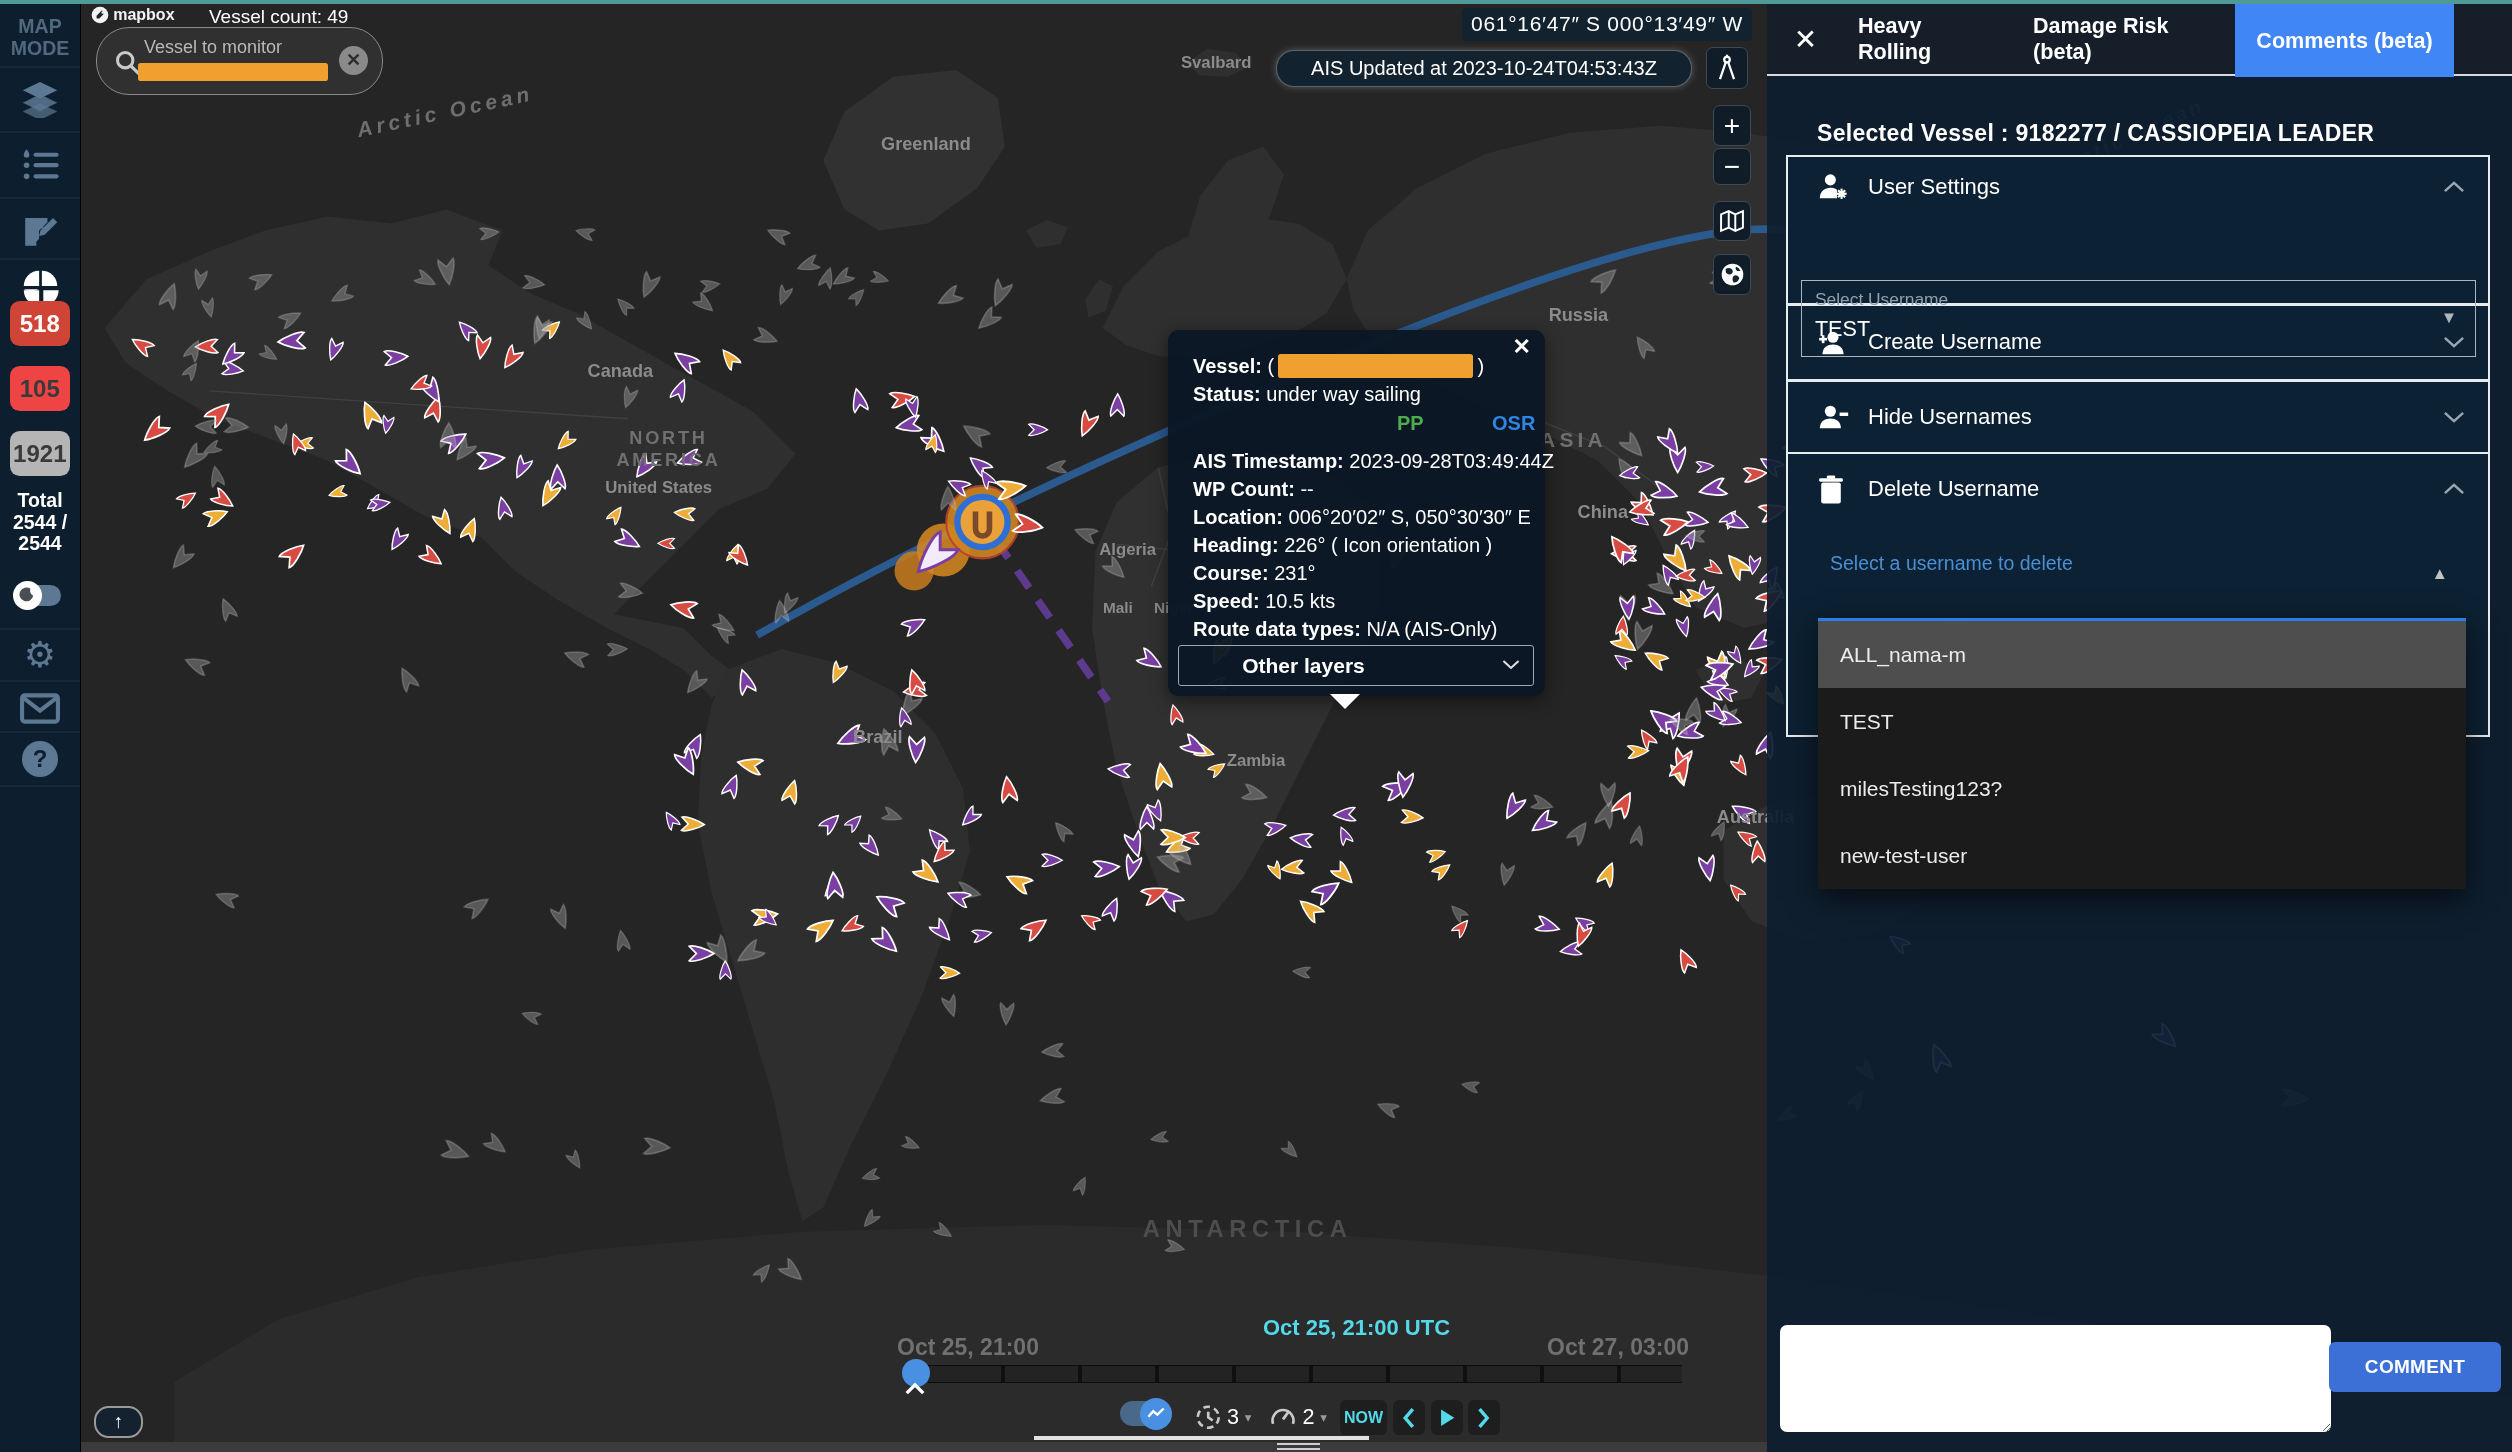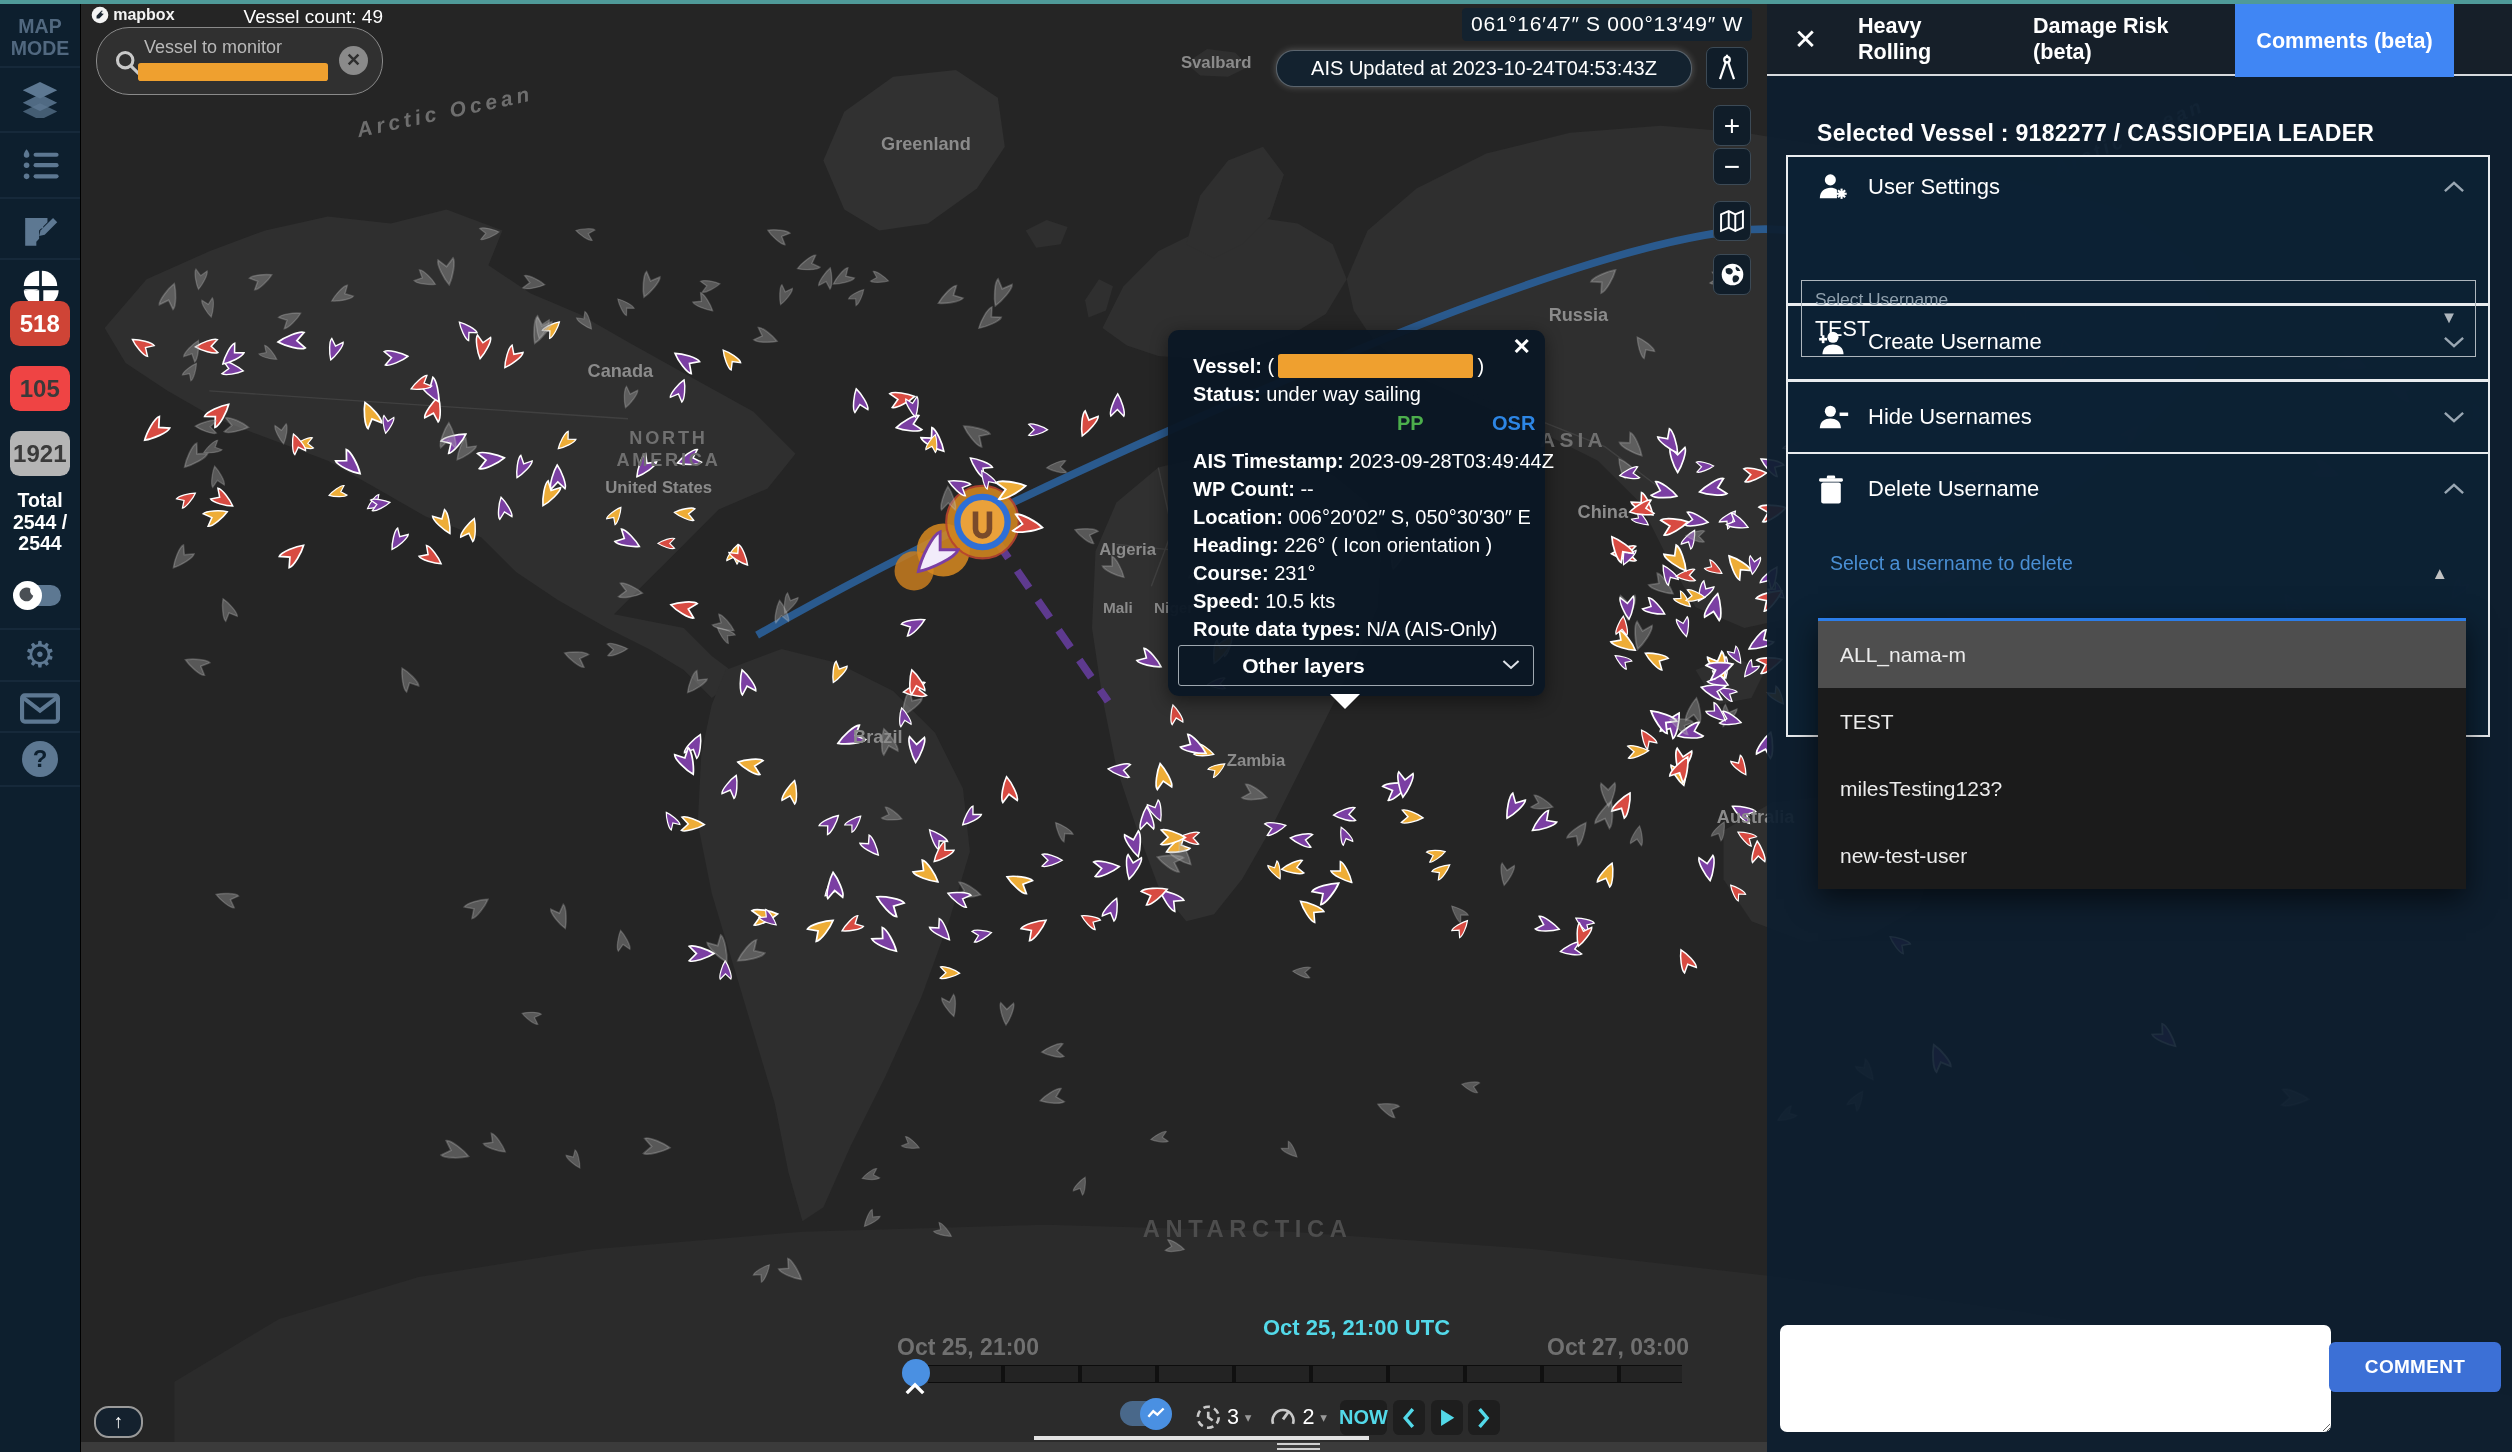--- a/index.html
+++ b/index.html
@@ -27,21 +27,21 @@
   #badge-gray{top:431px;background:#b5b5b5;color:#3a3a3a;}
   #sb-total{left:0;top:490px;width:80px;text-align:center;color:#fff;font-weight:700;
             font-size:19.5px;line-height:21.6px;}
   #sb-toggle{left:15.4px;top:585px;width:46px;height:21px;background:#5d7892;border-radius:11px;cursor:pointer;}
   #sb-toggle .knob{position:absolute;left:-2.8px;top:-4.2px;width:29px;height:29px;background:#fff;border-radius:50%;
                    display:flex;align-items:center;justify-content:center;}
 
   
   #mapbox-logo{left:91px;top:5.6px;display:flex;align-items:center;gap:4.2px;z-index:20;color:#fff;
                font-weight:700;font-size:16px;opacity:.95;}
-  #vessel-count{left:209px;top:6.3px;width:174px;color:#fff;font-size:19px;font-weight:500;z-index:20;text-align:right;}
+  #vessel-count{left:209px;top:6.3px;width:174px;color:#fff;font-size:19px;font-weight:500;z-index:20;text-align:left;}
   #search-pill{left:96px;top:26.5px;width:285px;height:66px;border-radius:33px;background:rgba(50,50,50,.88);
                border:1.4px solid #8a8a8a;z-index:20;cursor:text;}
   #search-label{left:47px;top:9.8px;color:#b9b9b9;font-size:18px;text-align:right;}
   #search-redact{left:41px;top:35px;width:190px;height:18px;border-radius:2.8px;background:#efa02f;}
   #search-clear{right:14px;top:18px;width:29px;height:29px;border-radius:50%;background:#8a8a8a;color:#2e2e2e;
                 display:flex;align-items:center;justify-content:center;font-size:18px;font-weight:700;cursor:pointer;}
   #coords-pill{left:1462px;top:7.7px;width:290px;height:33px;background:#13222f;border-radius:4.2px;z-index:20;
                color:#fff;font-size:21px;display:flex;align-items:center;justify-content:center;letter-spacing:0.7px;}
   #ais-pill{left:1276px;top:50px;width:414px;height:35px;background:#13222f;border-radius:18px;z-index:20;
             border:1.4px solid rgba(255,255,255,.3);box-shadow:0 0 7px rgba(255,255,255,.25);
@@ -86,21 +86,21 @@
   #tl-toggle{left:1120px;top:1401px;width:46px;height:25px;border-radius:13.3px;background:#49688a;cursor:pointer;}
   #tl-toggle .knob{position:absolute;right:-5.6px;top:-3.5px;width:32px;height:32px;border-radius:50%;background:#4a90e2;
                    display:flex;align-items:center;justify-content:center;}
   .tl-dd{position:absolute;top:1401px;height:32px;display:flex;align-items:center;gap:5.6px;color:#fff;
          font-size:21.6px;font-weight:500;cursor:pointer;}
   #tl-step{left:1195px;}
   #tl-speed{left:1269px;}
   .dd-caret{color:#9a9a9a;font-size:13.3px;}
   .tl-btn{position:absolute;top:1400px;height:35px;background:#1e1e1e;border-radius:6.3px;display:flex;
           align-items:center;justify-content:center;color:#53d9e9;cursor:pointer;}
-  #btn-now{left:1340px;width:47px;font-size:20px;font-weight:700;}
+  #btn-now{left:1340px;width:47px;font-size:16px;font-weight:700;}
   #btn-prev{left:1393px;width:32px;}
   #btn-play{left:1431px;width:32px;}
   #btn-next{left:1468px;width:32px;}
 
   #bottom-strip{left:80px;top:1442px;width:1687px;height:11px;background:#3b3b3b;z-index:18;}
   #bottom-line{left:1034px;top:1436px;width:335px;height:3.5px;background:#e2e2e2;z-index:19;}
   #bottom-grip{left:1277px;top:1443px;width:43px;z-index:20;cursor:grab;}
   #bottom-grip div{height:2.1px;background:#cfcfcf;margin-bottom:2.8px;}
 
   

